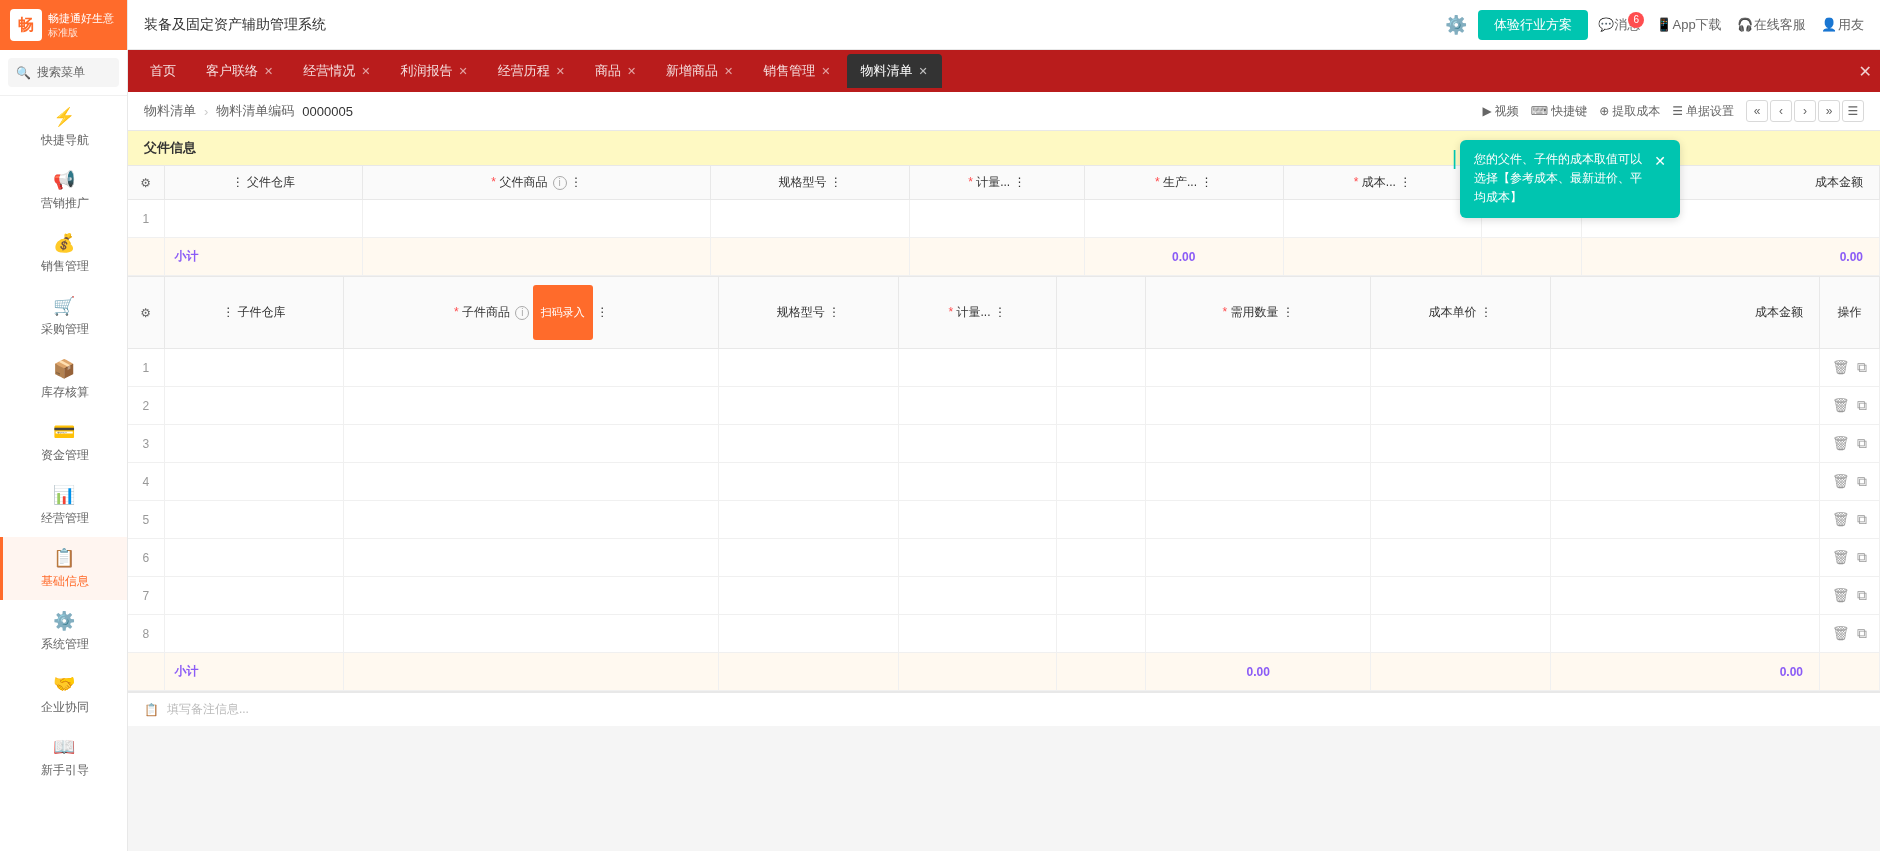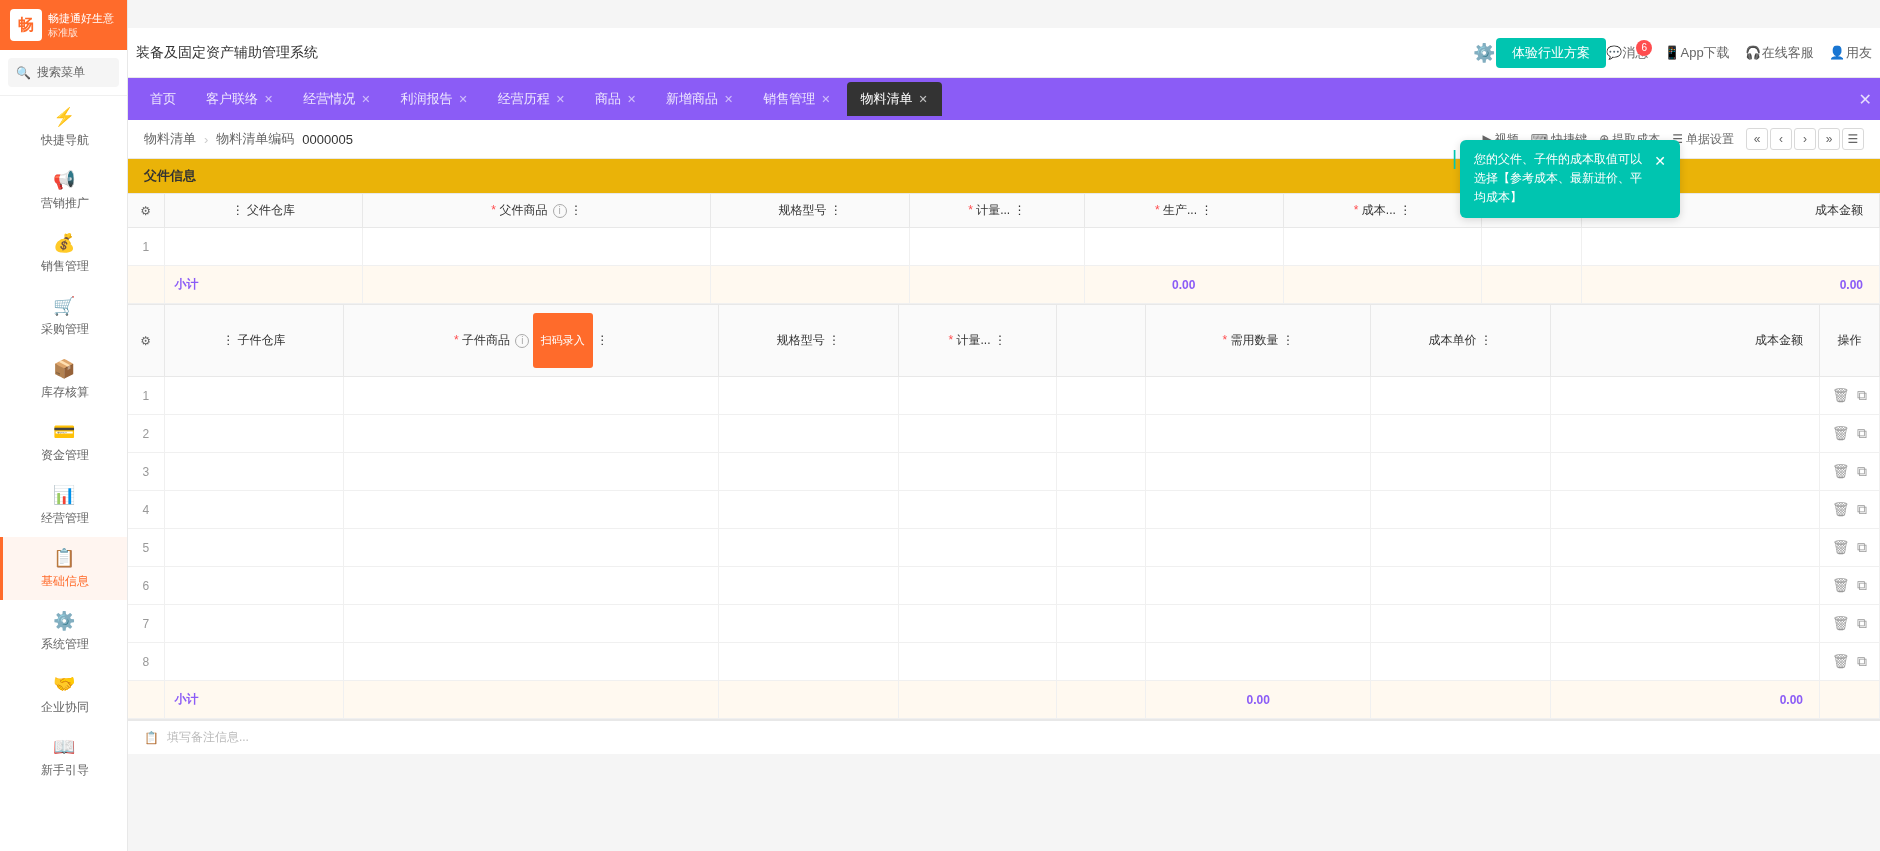--- a/index.html
+++ b/index.html
@@ -78,23 +78,23 @@
       flex-direction: column;
       overflow: hidden;
     }
     
     
     .topbar {
       height: 50px;
       background: #fff;
       display: flex;
       align-items: center;
-      padding: 0 8px;
+      padding: 0 16px;
       border-bottom: 1px solid #e8e8e8;
-      margin-top: 28px;
+      gap: 10px;
     }
     .topbar-title {
       font-size: 14px;
       color: #333;
       flex: 1;
     }
     .topbar-btn {
       background: #00c5b0;
       color: #fff;
       border: none;
@@ -131,21 +131,21 @@
     }
     .topbar-icon-wrap {
       position: relative;
       display: inline-flex;
       align-items: center;
       cursor: pointer;
     }
     
     
     .nav-tabs {
-      background: #8b5cf6;
+      background: #b91c1c;
       display: flex;
       align-items: center;
       padding: 0 8px;
       height: 42px;
       overflow-x: auto;
       gap: 2px;
     }
     .nav-tab {
       padding: 8px 14px;
       color: rgba(255,255,255,0.85);
@@ -197,21 +197,21 @@
     }
     .breadcrumb-right span { cursor: pointer; display: flex; align-items: center; gap: 3px; }
     
     
     .form-section {
       background: #fff;
       margin: 0;
       border-bottom: 1px solid #e8e8e8;
     }
     .section-title {
-      background: #eab308;
+      background: #fef9c3;
       padding: 8px 16px;
       font-size: 13px;
       font-weight: bold;
       color: #333;
       border-bottom: 1px solid #e8e8e8;
     }
     
     
     .data-table {
       width: 100%;

